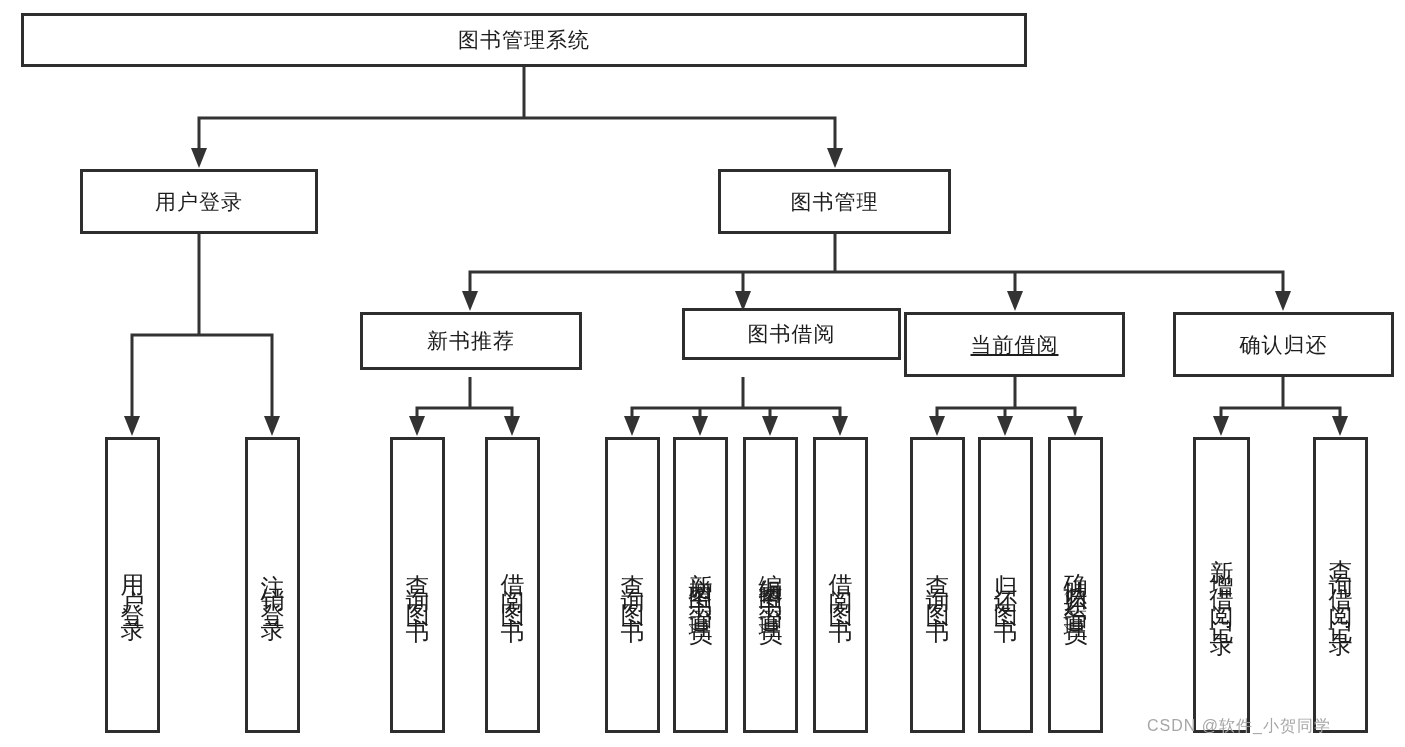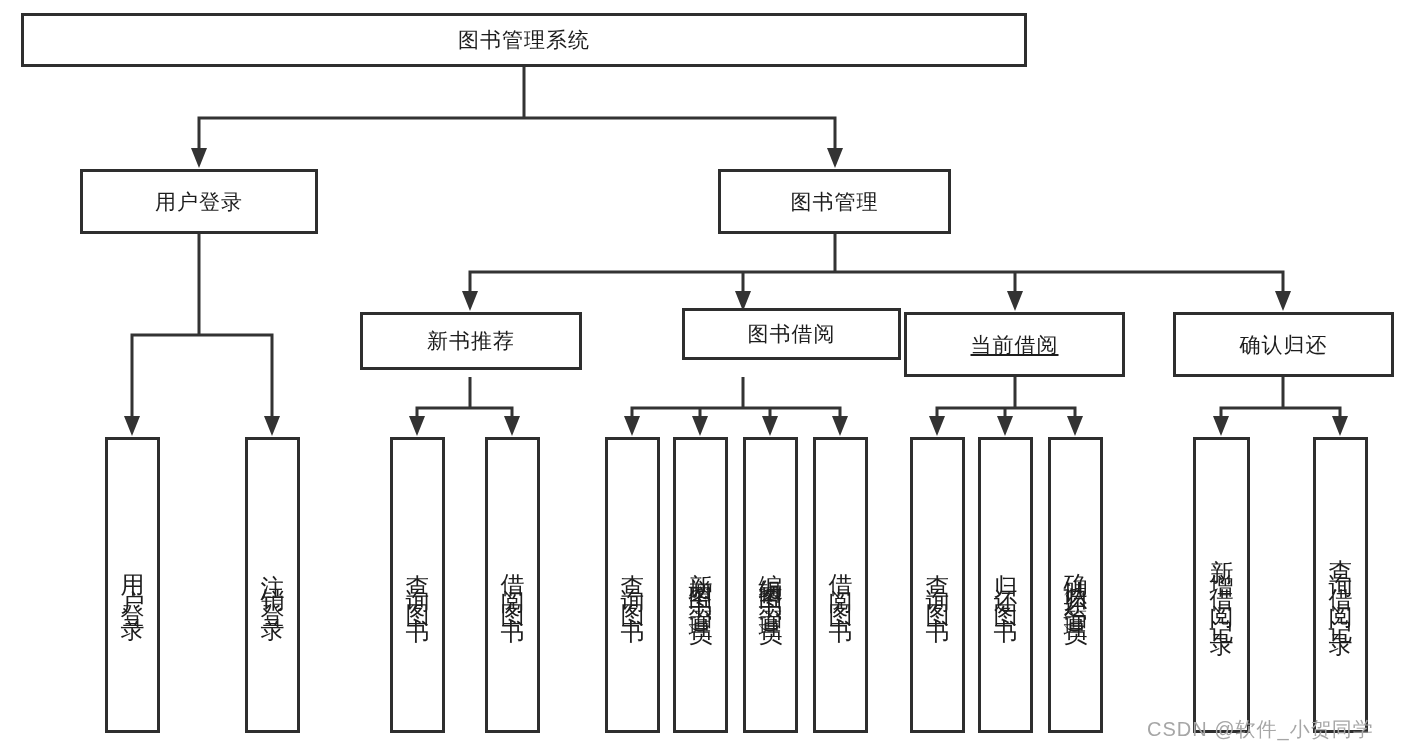--- a/index.html
+++ b/index.html
@@ -34,21 +34,21 @@
   .leaf{
     writing-mode:vertical-rl;
     text-orientation:mixed;
     font-size:24px;
     line-height:1;
     letter-spacing:15px;
   }
   .watermark{
     position:absolute;
     left:1147px;top:716px;
-    font-size:20px;
+    font-size:16px;
     color:var(--watermark);
     letter-spacing:1px;
     white-space:nowrap;
     text-align:center;
   }
 </style>
 </head>
 <body>
 
 <div class="canvas">

